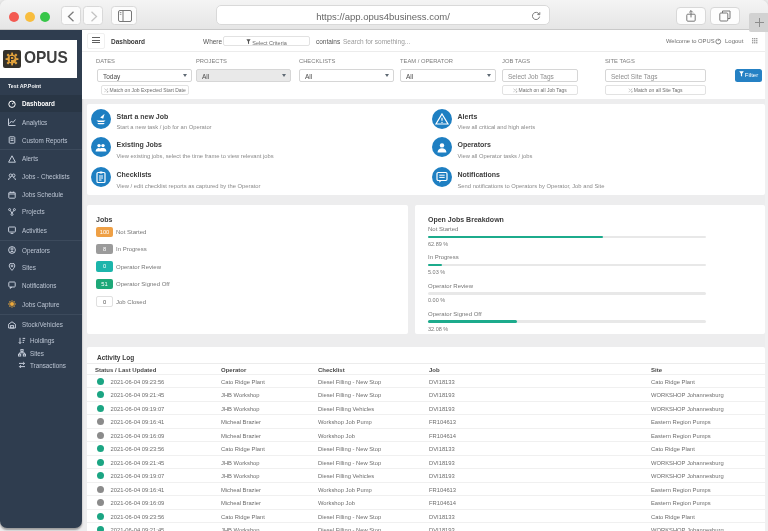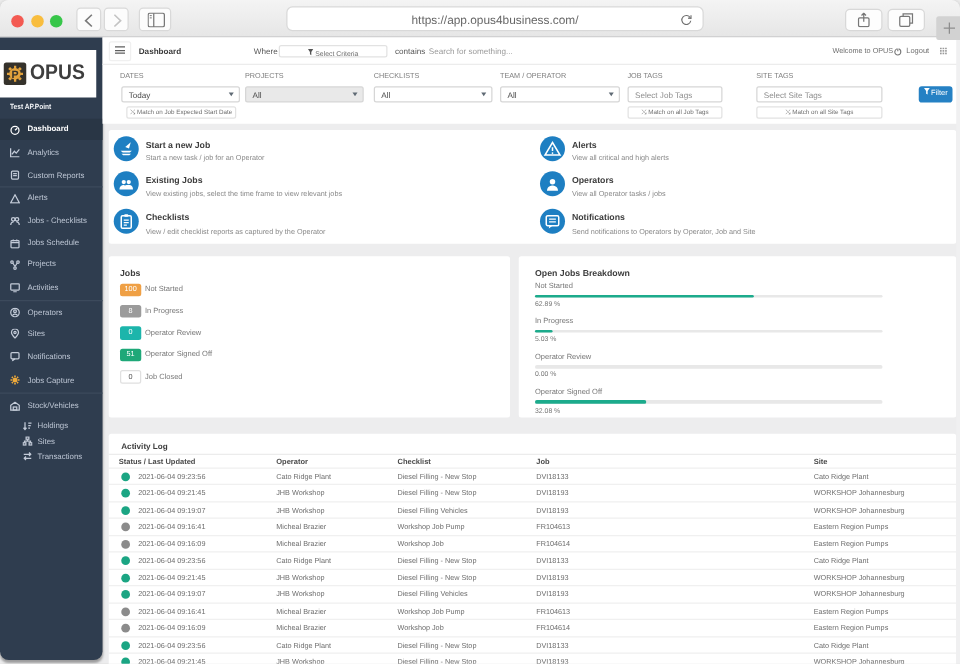--- a/index.html
+++ b/index.html
@@ -10,21 +10,21 @@
     box-shadow:0 2px 6px rgba(0,0,0,0.35); }
   
   .chrome { position:absolute; left:0; top:0; width:768px; height:30px;
     background:linear-gradient(#f4f4f4,#e6e6e6); border-bottom:1px solid #c9c9c9; }
   .tl { position:absolute; top:12px; width:10px; height:10px; border-radius:50%; }
   .tl.r { left:9px;  background:#f35a52; }
   .tl.y { left:25px; background:#f8bd3e; }
   .tl.g { left:40px; background:#37c649; }
   .navbtn { position:absolute; top:6px; width:20px; height:19px; background:#fcfcfc;
     border:1px solid #d9d9d9; border-radius:3.5px; }
-  .urlbar { position:absolute; left:229px; top:5px; width:334px; height:20px;
+  .urlbar { position:absolute; left:216px; top:5px; width:334px; height:20px;
     background:#fff; border:1px solid #d9d9d9; border-radius:5px; }
   .urlbar .t { position:absolute; left:0; right:0; top:4.5px; text-align:center;
     font-size:9.5px; color:#676767; }
   .cbtn { position:absolute; top:7px; width:30px; height:18px; background:#fdfdfd;
     border:1px solid #d8d8d8; border-radius:4px; }
   .plusbtn { position:absolute; left:749px; top:13px; width:19px; height:18.5px;
     background:#d2d2d2; border-radius:2px 0 0 2px; z-index:60; }
   
   .app { position:absolute; left:0; top:30px; width:768px; height:501px; background:#ededee; }
   

